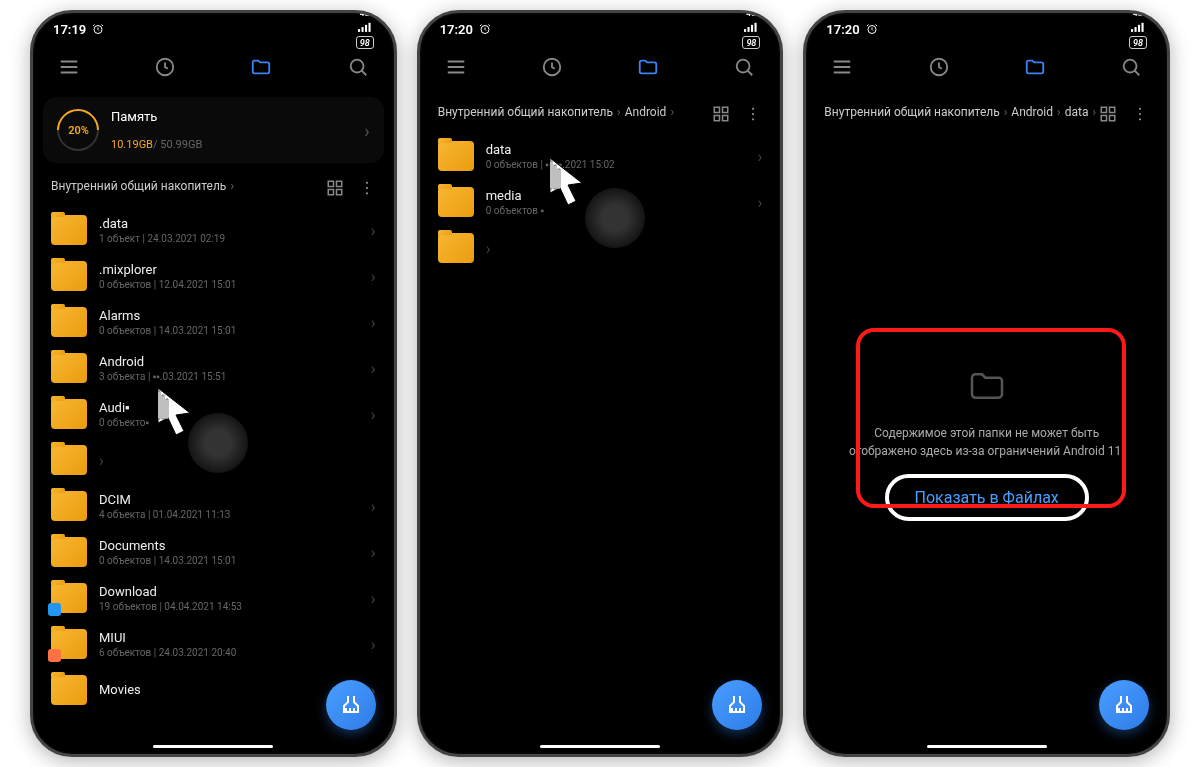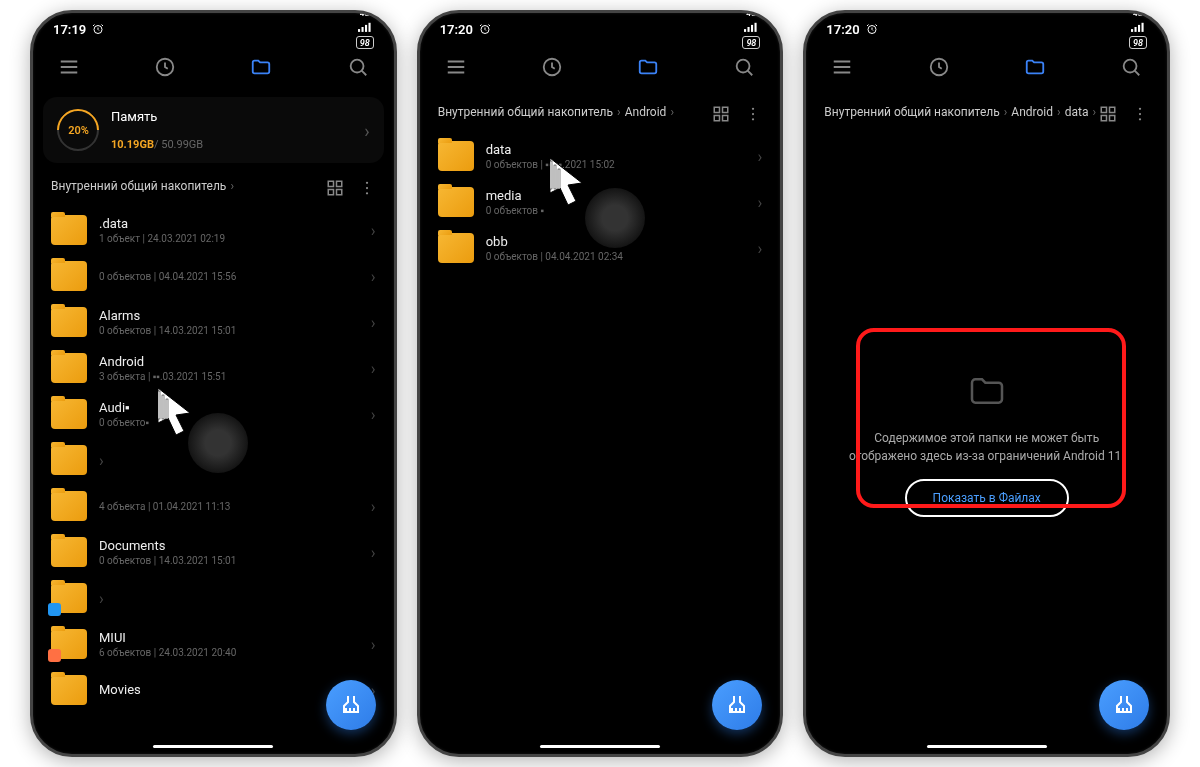--- a/index.html
+++ b/index.html
@@ -86,21 +86,21 @@
   justify-content: center;
   font-size: 11px;
   color: #f5a623;
   font-weight: 600;
   transform: rotate(-45deg);
 }
 .storage-ring span { transform: rotate(45deg); }
 .storage-text { flex: 1; }
 .storage-title { color: #fff; font-size: 13px; margin-bottom: 14px; }
 .storage-sub { font-size: 11px; }
-.storage-used { color: #f5a623; font-weight: bold; }
+.storage-used { color: #f5a623; }
 .storage-total { color: #666; }
 .chevron { color: #555; font-size: 18px; }
 .section-header {
   display: flex;
   align-items: flex-start;
   justify-content: space-between;
   padding: 16px 18px 10px;
   text-decoration: underline;
 }
 .breadcrumb {
@@ -207,25 +207,25 @@
   align-items: center;
   justify-content: center;
   padding: 0 40px;
   text-align: center;
   gap: 14px;
 }
 .empty-icon { color: #555; }
 .empty-icon svg { width: 40px; height: 40px; }
 .empty-text { color: #aaa; font-size: 12px; line-height: 1.5; }
 .empty-button {
-  border: 2px solid #ffffff;
+  border: 4px solid #ffffff;
   border-radius: 24px;
   padding: 10px 26px;
   color: #4a9eff;
-  font-size: 12px;
+  font-size: 16px;
   background: transparent;
 }
 .highlight-box {
   position: absolute;
   border: 4px solid #ff1a1a;
   border-radius: 18px;
   pointer-events: none;
   z-index: 20;
 }
 </style>
@@ -320,21 +320,22 @@
       <div class="folder-icon"></div>
       <div class="file-info">
         <div class="file-name">.data</div>
         <div class="file-meta">1 объект  |  24.03.2021 02:19</div>
       </div>
       <div class="row-chevron">›</div>
       </div>
       <div class="file-row">
       <div class="folder-icon"></div>
       <div class="file-info">
-        <div class="file-meta">0 объектов  |  04.04.2021 15:56</div>
+        <div class="file-name">.mixplorer</div>
+        <div class="file-meta">0 объектов  |  12.04.2021 15:01</div>
       </div>
       <div class="row-chevron">›</div>
       </div>
       <div class="file-row">
       <div class="folder-icon"></div>
       <div class="file-info">
         <div class="file-name">Alarms</div>
         <div class="file-meta">0 объектов  |  14.03.2021 15:01</div>
       </div>
       <div class="row-chevron">›</div>
@@ -355,36 +356,41 @@
       </div>
       <div class="row-chevron">›</div>
       </div>
       <div class="file-row">
       <div class="folder-icon"></div>
       <div class="row-chevron">›</div>
       </div>
       <div class="file-row">
       <div class="folder-icon"></div>
       <div class="file-info">
+        <div class="file-name">DCIM</div>
         <div class="file-meta">4 объекта  |  01.04.2021 11:13</div>
       </div>
       <div class="row-chevron">›</div>
       </div>
       <div class="file-row">
       <div class="folder-icon"></div>
       <div class="file-info">
         <div class="file-name">Documents</div>
         <div class="file-meta">0 объектов  |  14.03.2021 15:01</div>
       </div>
       <div class="row-chevron">›</div>
       </div>
       <div class="file-row">
       <div class="folder-icon">
           <div class="badge blue"></div>
         </div>
+      <div class="file-info">
+        <div class="file-name">Download</div>
+        <div class="file-meta">19 объектов  |  04.04.2021 14:53</div>
+      </div>
       <div class="row-chevron">›</div>
       </div>
       <div class="file-row">
       <div class="folder-icon">
           <div class="badge orange"></div>
         </div>
       <div class="file-info">
         <div class="file-name">MIUI</div>
         <div class="file-meta">6 объектов  |  24.03.2021 20:40</div>
       </div>
@@ -507,24 +513,20 @@
       <div class="file-row">
       <div class="folder-icon"></div>
       <div class="file-info">
         <div class="file-name">media</div>
         <div class="file-meta">0 объектов ▪</div>
       </div>
       <div class="row-chevron">›</div>
       </div>
       <div class="file-row">
       <div class="folder-icon"></div>
-      <div class="file-info">
-        <div class="file-name">obb</div>
-        <div class="file-meta">0 объектов  |  04.04.2021 02:34</div>
-      </div>
       <div class="row-chevron">›</div>
       </div>
     </div>
 
   <div class="avatar-bg" style="top:175px;left:165px"></div>
   <div class="cursor-hand" style="top:130px;left:110px">
     <svg viewBox="0 0 80 80">
         <g fill="#fff" stroke="#000" stroke-width="1">
           <path d="M20 15 L20 50 L30 45 L38 62 L46 58 L38 42 L52 40 Z"></path>
         </g>

